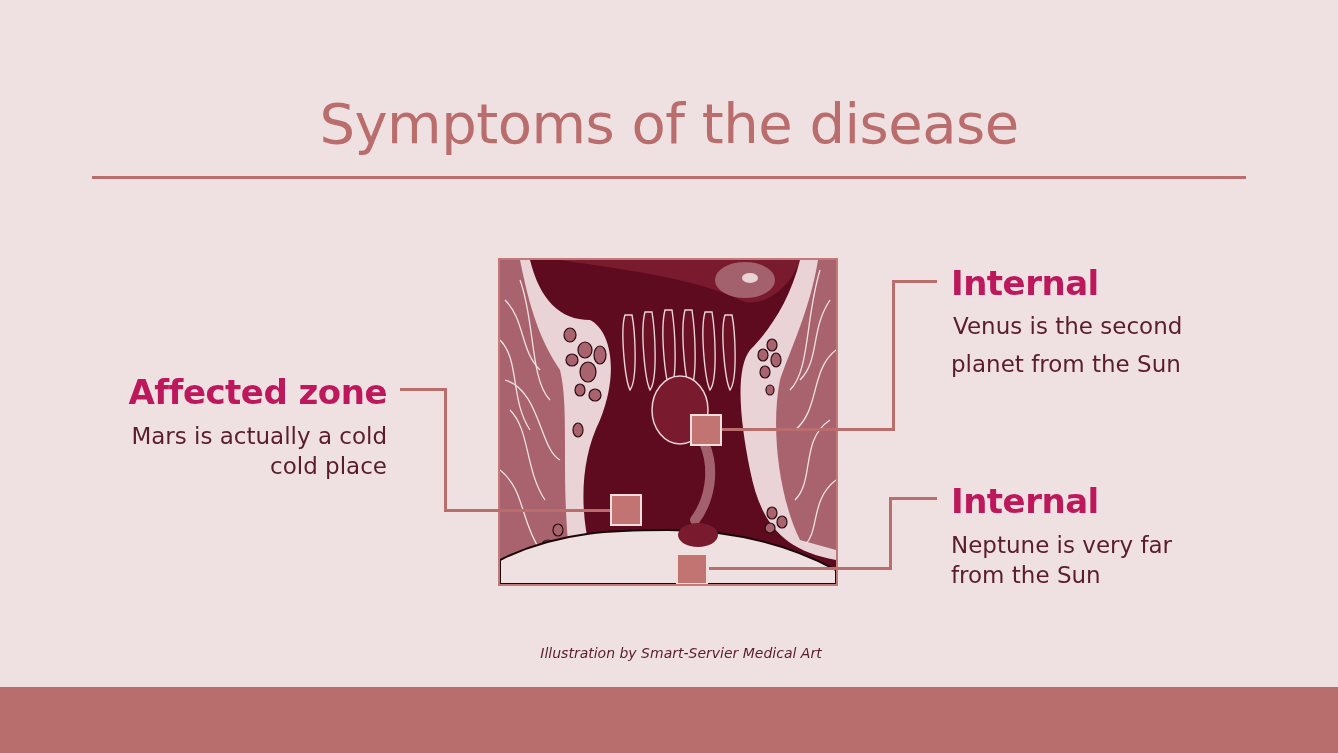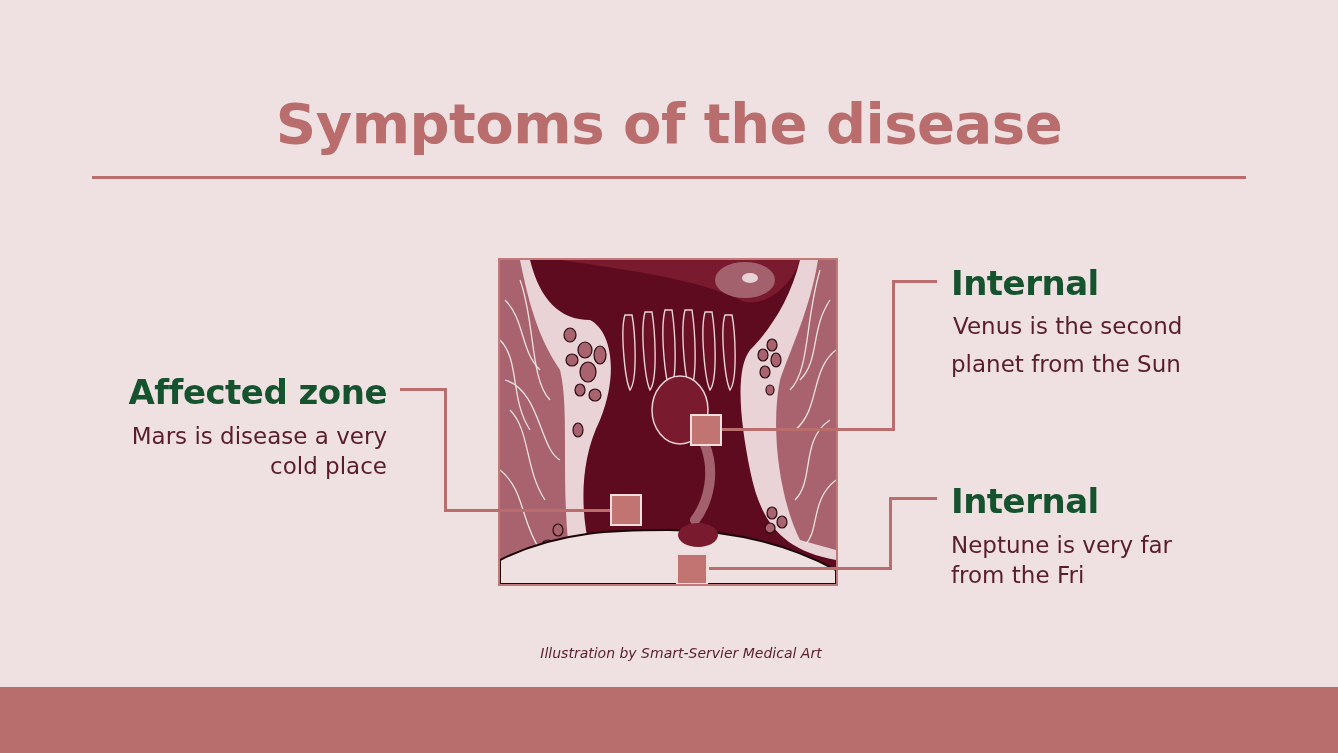--- a/index.html
+++ b/index.html
@@ -3,30 +3,30 @@
   <meta charset="utf-8">
   <style>
     html, body { margin: 0; padding: 0; }
     body {
       width: 1338px; height: 753px; overflow: hidden;
       background: #efe1e2; position: relative;
       font-family: "DejaVu Sans", "Liberation Sans", sans-serif;
     }
     .title {
       position: absolute; left: 0; width: 1338px; top: 88px;
-      text-align: center; font-size: 56px; font-weight: bold;
+      text-align: center; font-size: 56px; font-weight: normal;
       color: #b96d6c; letter-spacing: -0.5px; line-height: 72px;
       margin: 0;
     }
     .rule {
       position: absolute; left: 92px; top: 176px; width: 1154px; height: 3px;
       background: #b96d6c;
     }
     .heading {
-      position: absolute; font-size: 34px; font-weight: bold; color: #14532d;
+      position: absolute; font-size: 34px; font-weight: bold; color: #be185d;
       line-height: 40px; margin: 0; letter-spacing: -0.5px;
     }
     .desc {
       position: absolute; font-size: 23px; color: #5a1d2a; line-height: 30px; margin: 0;
     }
     .left { text-align: right; }
     .line { position: absolute; background: #b96d6c; }
     .illus {
       position: absolute; left: 498px; top: 258px; width: 340px; height: 328px;
       border: 2px solid #c27a79; box-sizing: border-box; overflow: hidden;
@@ -45,34 +45,34 @@
     }
   </style>
 </head>
 <body>
 
 <h1 class="title">Symptoms of the disease</h1>
 <div class="rule"></div>
 
 <div>
   <p class="heading left" style="left:90px; width:297px; top:372px;">Affected zone</p>
-  <p class="desc left" style="left:60px; width:327px; top:421px;">Mars is disease a very</p>
+  <p class="desc left" style="left:60px; width:327px; top:421px;">Mars is actually a cold</p>
   <p class="desc left" style="left:60px; width:327px; top:451px;">cold place</p>
 </div>
 
 <div>
   <p class="heading" style="left:951px; top:263px;">Internal</p>
   <p class="desc" style="left:953px; top:311px;">Venus is the second</p>
   <p class="desc" style="left:951px; top:341px;margin-top:8px;">planet from the Sun</p>
 </div>
 
 <div>
   <p class="heading" style="left:951px; top:481px;">Internal</p>
   <p class="desc" style="left:951px; top:530px;">Neptune is very far</p>
-  <p class="desc" style="left:951px; top:560px;">from the Fri</p>
+  <p class="desc" style="left:951px; top:560px;">from the Sun</p>
 </div>
 
 <div class="illus">
   <svg width="336" height="324" viewBox="0 0 336 324">
     <rect x="0" y="0" width="336" height="324" fill="#5e0b1f"></rect>
 
     <path d="M60 0 H300 C290 30 260 50 240 40 C200 20 130 10 60 0 Z" fill="#7a1a2e"></path>
     <ellipse cx="245" cy="20" rx="30" ry="18" fill="#a3606d"></ellipse>
     <ellipse cx="250" cy="18" rx="8" ry="5" fill="#e9d3d6"></ellipse>
 

